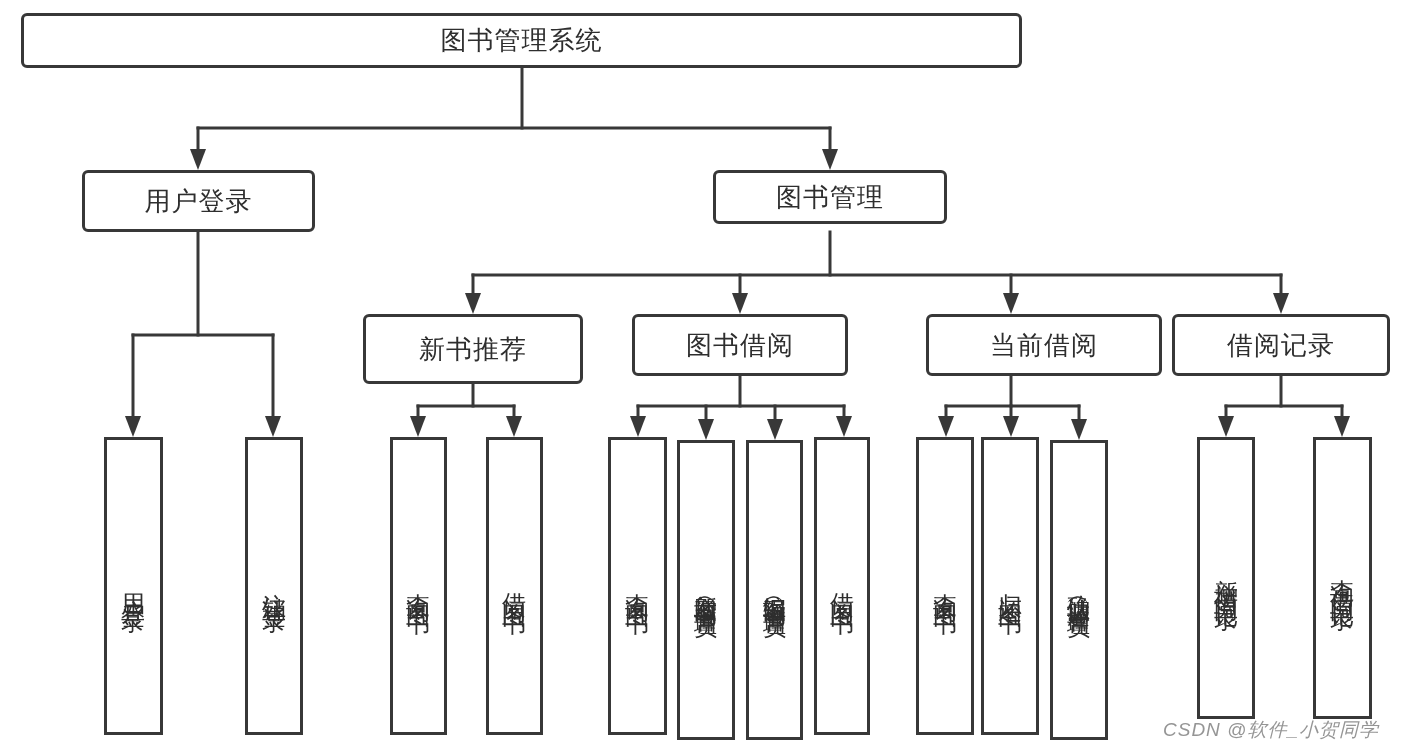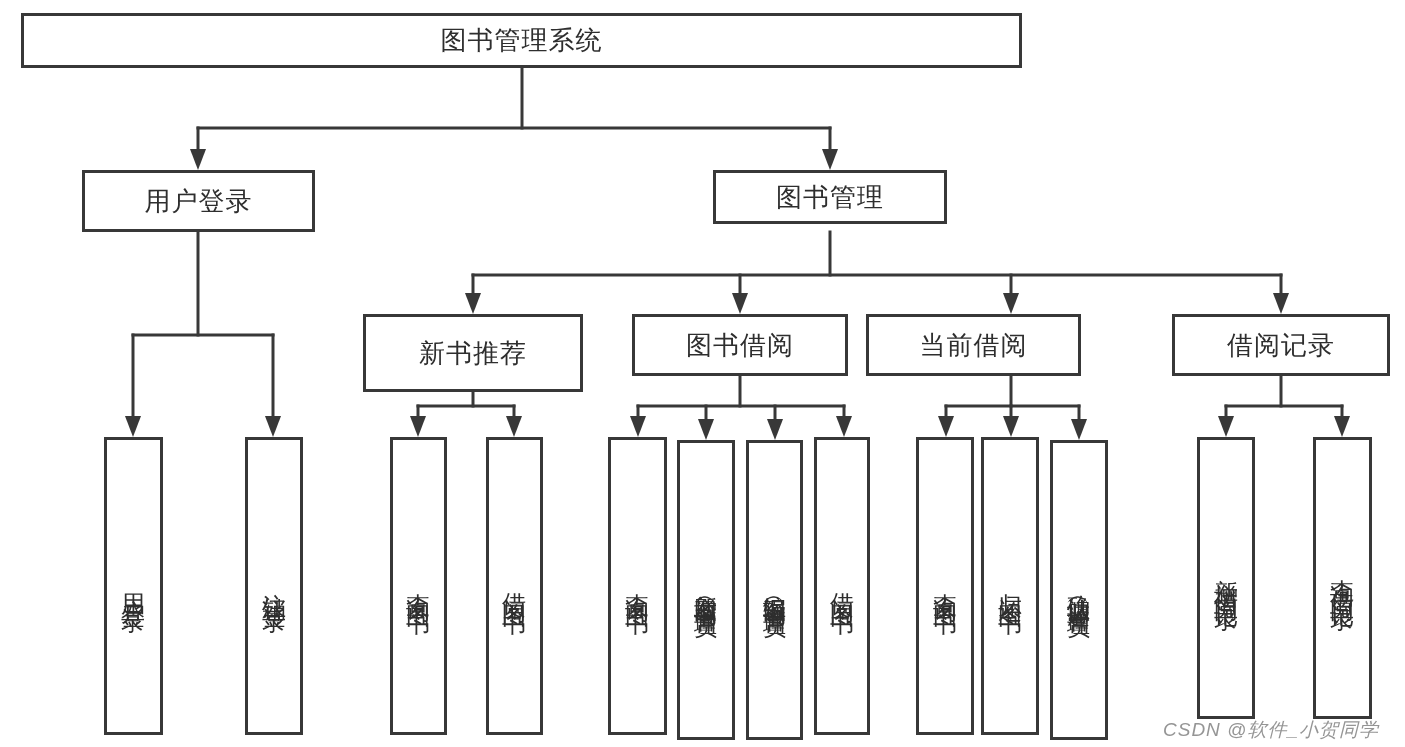--- a/index.html
+++ b/index.html
@@ -31,20 +31,21 @@
     color: #2e2e2e;
     z-index: 2;
   }
   .h-node {
     display: flex;
     align-items: center;
     justify-content: center;
     font-size: 26px;
     letter-spacing: 1px;
     white-space: nowrap;
+    border-radius: 6px;
   }
   .v-node {
     writing-mode: vertical-rl;
     text-orientation: mixed;
     text-align: center;
     font-size: 24px;
     letter-spacing: 6px;
     white-space: nowrap;
   }
   .v-node.admin {
@@ -127,27 +128,27 @@
     <span>图书管理系统</span>
   </div>
 
   <div class="node h-node" style="left:82px; top:170px; width:233px; height:62px;">
     <span>用户登录</span>
   </div>
   <div class="node h-node" style="left:713px; top:170px; width:234px; height:54px;">
     <span>图书管理</span>
   </div>
 
-  <div class="node h-node" style="left:363px; top:314px; width:220px; height:78px;align-items:center;">
+  <div class="node h-node" style="left:363px; top:314px; width:220px; height:70px;align-items:center;">
     <span>新书推荐</span>
   </div>
   <div class="node h-node" style="left:632px; top:314px; width:216px; height:62px;">
     <span>图书借阅</span>
   </div>
-  <div class="node h-node" style="left:866px; top:314px; width:215px; height:62px;">
+  <div class="node h-node" style="left:926px; top:314px; width:236px; height:62px;">
     <span>当前借阅</span>
   </div>
   <div class="node h-node" style="left:1172px; top:314px; width:218px; height:62px;">
     <span>借阅记录</span>
   </div>
 
   <div class="node v-node" style="left:104px; top:437px; width:59px; height:298px; line-height:53px;">用户登录</div>
   <div class="node v-node" style="left:245px; top:437px; width:58px; height:298px; line-height:52px;">注销登录</div>
 
   <div class="node v-node" style="left:390px; top:437px; width:57px; height:298px; line-height:51px;">查询图书</div>

